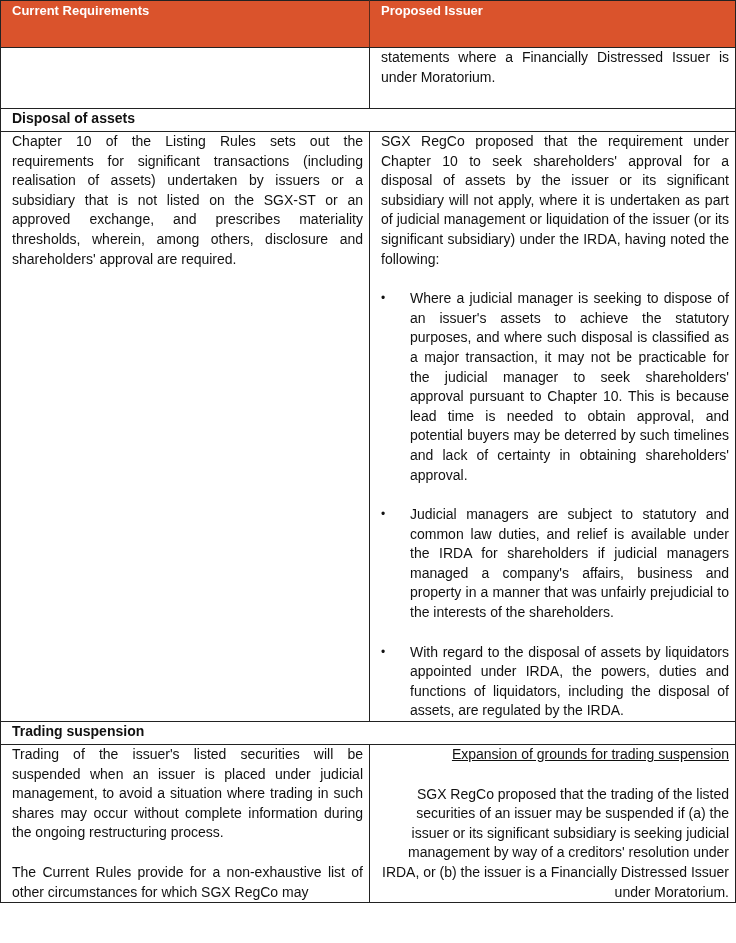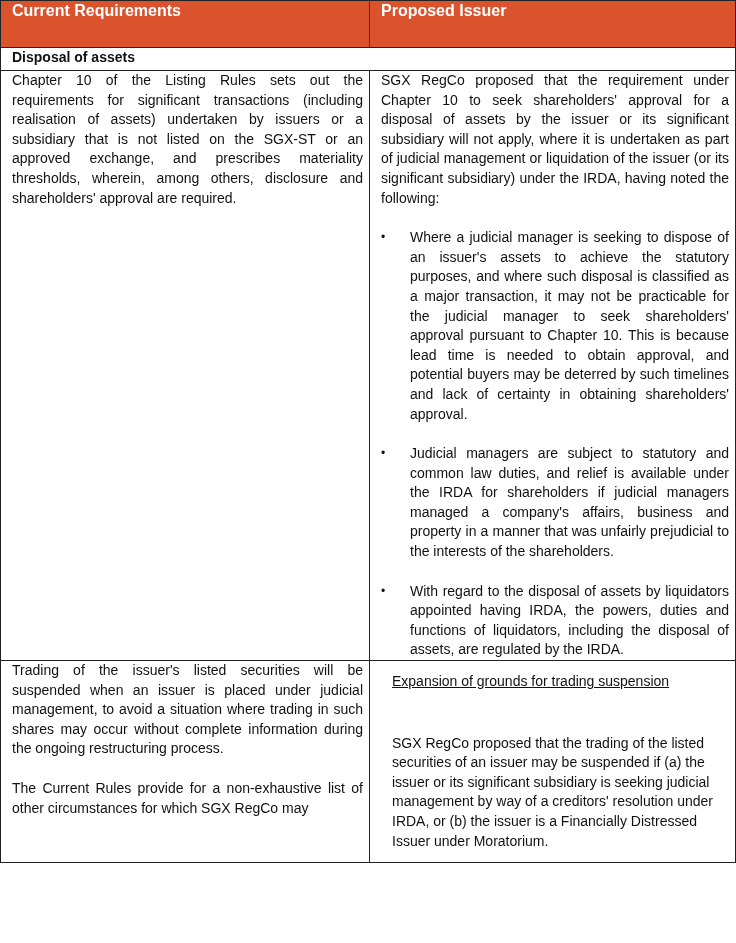--- a/index.html
+++ b/index.html
@@ -30,21 +30,21 @@
       padding: 0 6px 0 11px;
     }
     thead th {
       background: #DA532C;
       color: #ffffff;
       text-align: left;
       font-weight: bold;
       height: 47px;
       padding-top: 8px;
       box-sizing: border-box;
-      font-size: 16px;
+      font-size: 13px;
     }
     thead th.h1 { border-right: 1px solid #5a2a1a; }
     .cont-cell { height: 60px; }
     .section-row td {
       font-weight: bold;
       height: 22px;
       padding-top: 1px;
       padding-bottom: 0;
       border-radius: 11px;
     }
@@ -63,39 +63,45 @@
     }
     ul.bullets li:first-child { margin-top: 20px; }
     ul.bullets li .bullet {
       position: absolute;
       left: 0;
       top: 0;
       width: 20px;
       font-size: 12px;
     }
     .u { text-decoration: underline; }
-    .left-plain { text-align: left; margin: 11px; }
+    .left-plain { text-align: right; margin: 0; }
     .disposal-right { padding-bottom: 20px; }
   </style>
 </head>
 <body>
 
 <table class="req">
   <colgroup>
     <col class="c1">
     <col class="c2">
   </colgroup>
   <thead>
     <tr>
       <th class="h1">Current Requirements</th>
       <th>Proposed Issuer</th>
     </tr>
   </thead>
   <tbody>
 
+    <tr>
+      <td class="cont-cell"></td>
+      <td class="cont-cell">
+        <p class="just">statements where a Financially Distressed Issuer is under Moratorium.</p>
+      </td>
+    </tr>
 
     <tr class="section-row">
       <td colspan="2">Disposal of assets</td>
     </tr>
     <tr>
       <td>
         <p class="just">Chapter 10 of the Listing Rules sets out the requirements for significant transactions (including realisation of assets) undertaken by issuers or a subsidiary that is not listed on the SGX-ST or an approved exchange, and prescribes materiality thresholds, wherein, among others, disclosure and shareholders' approval are required.</p>
       </td>
       <td class="disposal-right">
         <p class="just">SGX RegCo proposed that the requirement under Chapter 10 to seek shareholders' approval for a disposal of assets by the issuer or its significant subsidiary will not apply, where it is undertaken as part of judicial management or liquidation of the issuer (or its significant subsidiary) under the IRDA, having noted the following:</p>
@@ -103,26 +109,29 @@
           <li>
             <span class="bullet">•</span>
             <span>Where a judicial manager is seeking to dispose of an issuer's assets to achieve the statutory purposes, and where such disposal is classified as a major transaction, it may not be practicable for the judicial manager to seek shareholders' approval pursuant to Chapter 10. This is because lead time is needed to obtain approval, and potential buyers may be deterred by such timelines and lack of certainty in obtaining shareholders' approval.</span>
           </li>
           <li>
             <span class="bullet">•</span>
             <span>Judicial managers are subject to statutory and common law duties, and relief is available under the IRDA for shareholders if judicial managers managed a company's affairs, business and property in a manner that was unfairly prejudicial to the interests of the shareholders.</span>
           </li>
           <li>
             <span class="bullet">•</span>
-            <span>With regard to the disposal of assets by liquidators appointed having IRDA, the powers, duties and functions of liquidators, including the disposal of assets, are regulated by the IRDA.</span>
+            <span>With regard to the disposal of assets by liquidators appointed under IRDA, the powers, duties and functions of liquidators, including the disposal of assets, are regulated by the IRDA.</span>
           </li>
         </ul>
       </td>
     </tr>
 
+    <tr class="section-row">
+      <td colspan="2">Trading suspension</td>
+    </tr>
     <tr>
       <td>
         <p class="just">Trading of the issuer's listed securities will be suspended when an issuer is placed under judicial management, to avoid a situation where trading in such shares may occur without complete information during the ongoing restructuring process.</p>
         <div class="para-gap"></div>
         <p class="just">The Current Rules provide for a non-exhaustive list of other circumstances for which SGX RegCo may</p>
       </td>
       <td>
         <p class="left-plain u">Expansion of grounds for trading suspension</p>
         <div class="para-gap"></div>
         <p class="left-plain">SGX RegCo proposed that the trading of the listed securities of an issuer may be suspended if (a) the issuer or its significant subsidiary is seeking judicial management by way of a creditors' resolution under IRDA, or (b) the issuer is a Financially Distressed Issuer under Moratorium.</p>

